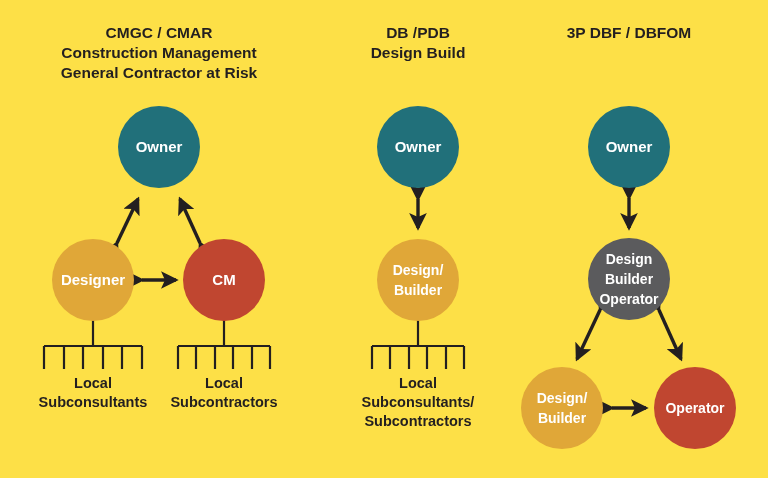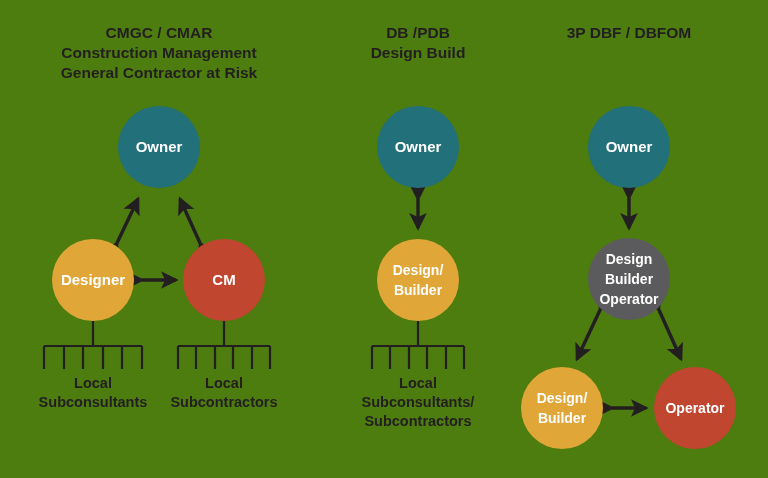--- a/index.html
+++ b/index.html
@@ -10,21 +10,21 @@
   body {
     width: 768px;
     height: 478px;
     font-family: "Liberation Sans", sans-serif;
     overflow: hidden;
   }
   #diagram-root {
     position: relative;
     width: 768px;
     height: 478px;
-    background: #4d7c0f;
+    background: #fde047;
   }
   svg.canvas {
     position: absolute;
     left: 0;
     top: 0;
     width: 768px;
     height: 478px;
   }
   .heading-text {
     font-family: "Liberation Sans", sans-serif;

